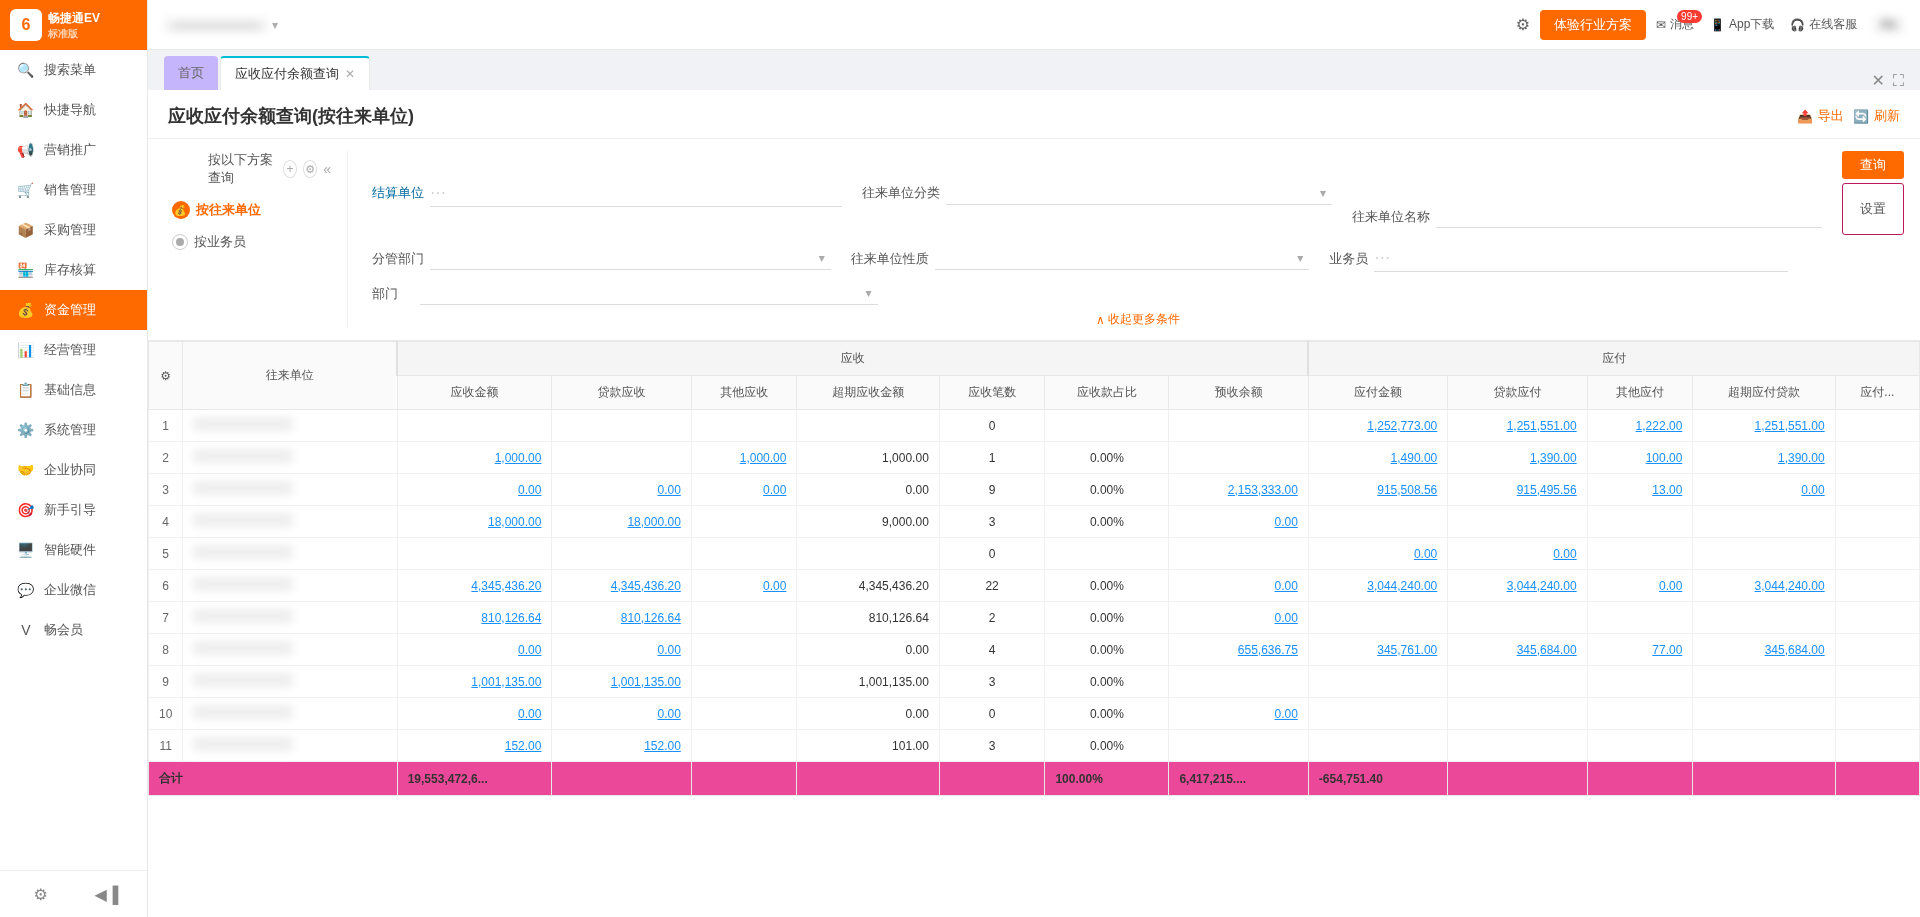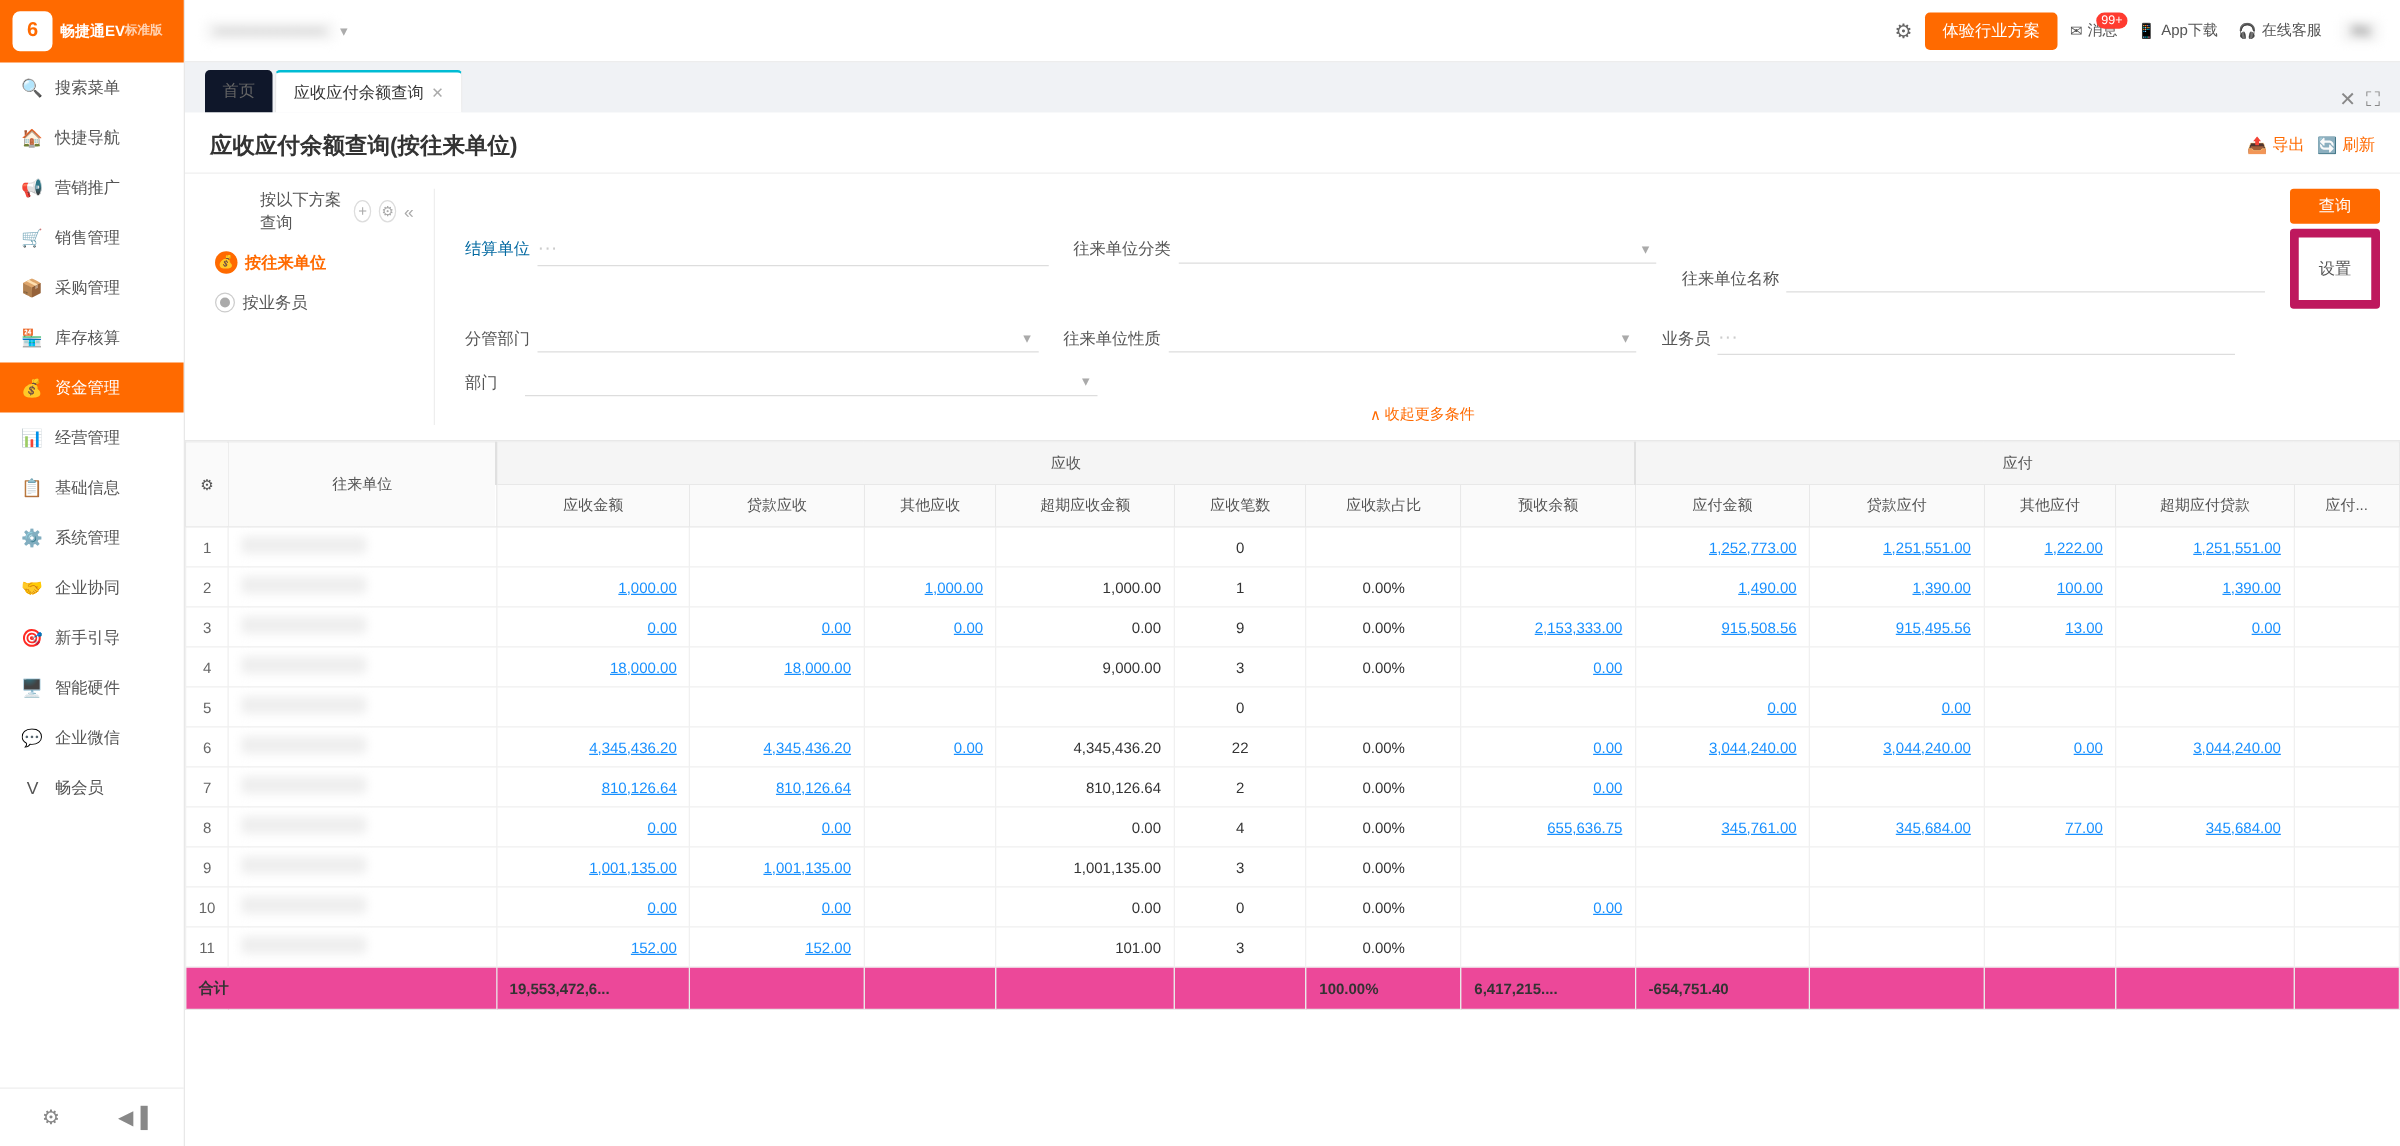--- a/index.html
+++ b/index.html
@@ -3,21 +3,21 @@
   <meta charset="utf-8">
   <style>
     * { box-sizing: border-box; margin: 0; padding: 0; }
     body { font-family: 'Microsoft YaHei', Arial, sans-serif; font-size: 12px; background: #f0f2f5; color: #333; display: flex; height: 917px; overflow: hidden; }
 
     
     .sidebar { width: 148px; background: #fff; display: flex; flex-direction: column; border-right: 1px solid #e8e8e8; flex-shrink: 0; }
     .sidebar-logo { height: 50px; background: #ff6a00; display: flex; align-items: center; padding: 0 10px; color: #fff; font-size: 14px; font-weight: bold; }
     .sidebar-logo .logo-icon { width: 32px; height: 32px; background: #fff; border-radius: 6px; display: flex; align-items: center; justify-content: center; margin-right: 6px; }
     .sidebar-logo .logo-icon span { color: #ff6a00; font-size: 16px; font-weight: bold; }
-    .sidebar-logo .logo-text { display: flex; flex-direction: row; }
+    .sidebar-logo .logo-text { display: flex; flex-direction: column; }
     .sidebar-logo .logo-text .main { font-size: 12px; color: #fff; }
     .sidebar-logo .logo-text .sub { font-size: 10px; color: rgba(255,255,255,0.7); }
     .sidebar-nav { flex: 1; overflow-y: auto; }
     .sidebar-item { display: flex; align-items: center; padding: 10px 16px; cursor: pointer; color: #555; font-size: 13px; }
     .sidebar-item.active { background: #ff6a00; color: #fff; border-radius: 0; }
     .sidebar-item .item-icon { width: 20px; height: 20px; margin-right: 8px; display: flex; align-items: center; justify-content: center; font-size: 14px; }
     .sidebar-bottom { border-top: 1px solid #eee; display: flex; align-items: center; justify-content: space-around; padding: 8px; }
     .sidebar-bottom-icon { width: 30px; height: 30px; display: flex; align-items: center; justify-content: center; cursor: pointer; color: #888; font-size: 16px; }
 
     
@@ -32,21 +32,21 @@
     .topbar-btn { background: #ff6a00; color: #fff; border: none; border-radius: 4px; padding: 6px 14px; font-size: 13px; cursor: pointer; }
     .topbar-right { display: flex; align-items: center; gap: 16px; margin-left: auto; }
     .topbar-right .msg-icon { position: relative; display: flex; align-items: center; gap: 4px; cursor: pointer; color: #555; }
     .topbar-right .badge { background: #ff3b30; color: #fff; border-radius: 10px; font-size: 10px; padding: 1px 4px; position: absolute; top: -6px; right: -8px; }
     .topbar-right .icon-item { display: flex; align-items: center; gap: 4px; cursor: pointer; color: #555; font-size: 12px; }
     .topbar-username { font-size: 12px; color: #555; background: #f5f5f5; padding: 2px 8px; border-radius: 3px; }
 
     
     .tabbar { height: 40px; background: #f0f2f5; display: flex; align-items: flex-end; padding: 0 16px; gap: 2px; }
     .tab { height: 34px; padding: 0 14px; display: flex; align-items: center; gap: 6px; cursor: pointer; font-size: 13px; border-radius: 4px 4px 0 0; }
-    .tab.inactive { background: #0f172a; color: #666; }
+    .tab.inactive { background: #c4b5fd; color: #666; }
     .tab.active { background: #fff; color: #333; border: 1px solid #e8e8e8; border-bottom: none; }
     .tab .close-btn { color: #aaa; font-size: 12px; cursor: pointer; }
     .tab-window-controls { margin-left: auto; display: flex; gap: 8px; align-items: center; }
     .tab-window-btn { color: #888; cursor: pointer; font-size: 16px; }
 
     
     .content { flex: 1; background: #fff; overflow: auto; display: flex; flex-direction: column; }
 
     
     .page-header { padding: 14px 20px 10px; display: flex; align-items: center; justify-content: space-between; border-bottom: 1px solid #f0f0f0; }
@@ -258,21 +258,21 @@
               <span></span>
                 <span style="color:#aaa;">▾</span>
             </div>
           </div>
           <div style="display:flex; align-items:center; gap:6px; flex:1;margin-top:47px;">
             <span style="color:#555;font-size:13px;white-space:nowrap;">往来单位名称</span>
             <input style="flex: 1 1 0%; border-top: none; border-right: none; border-left: none; border-image: initial; border-bottom: 1px solid rgb(221, 221, 221); outline: none; padding: 4px; font-size: 12px;">
           </div>
           <div style="display:flex; flex-direction:column; gap:4px;">
             <button style="background:#ff6a00;color:#fff;border:none;border-radius:3px;padding:5px 18px;cursor:pointer;font-size:13px;">查询</button>
-            <button style="background:#fff;color:#555;border:7px solid #be185d;border-radius:3px;padding:16px 16px;cursor:pointer;font-size:13px;font-family:Liberation Serif, serif;">设置</button>
+            <button style="background:#fff;color:#555;border:1px solid #be185d;border-radius:3px;padding:16px 16px;cursor:pointer;font-size:13px;font-family:Liberation Serif, serif;">设置</button>
           </div>
         </div>
 
         <div style="display:flex; gap:20px; margin-bottom:10px; align-items:center;">
           <div style="display:flex; align-items:center; gap:6px; flex:1;">
             <span style="color:#555;font-size:13px;white-space:nowrap;">分管部门</span>
             <div style="flex:1; border-bottom:1px solid #ddd; padding:4px 6px; display:flex; align-items:center; justify-content:space-between;">
               <span></span>
                 <span style="color:#aaa;">▾</span>
             </div>

